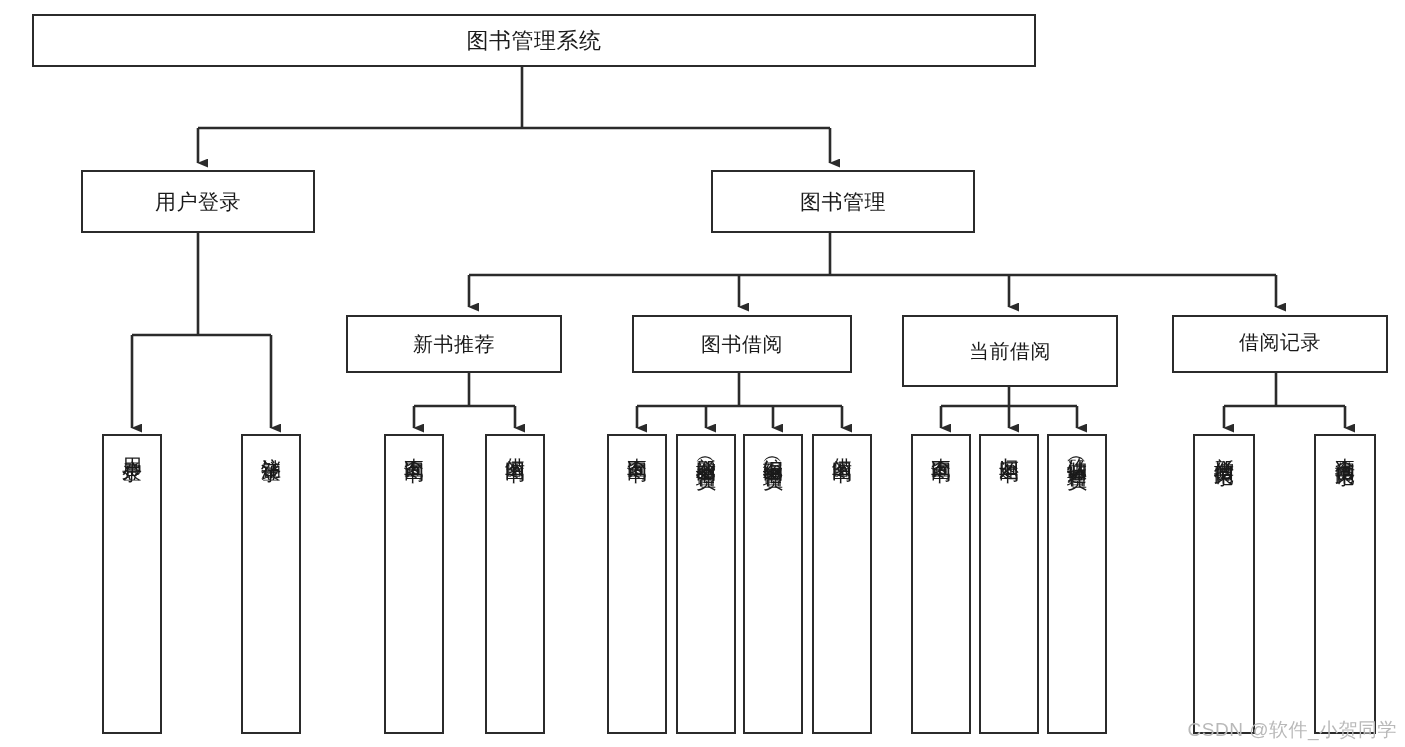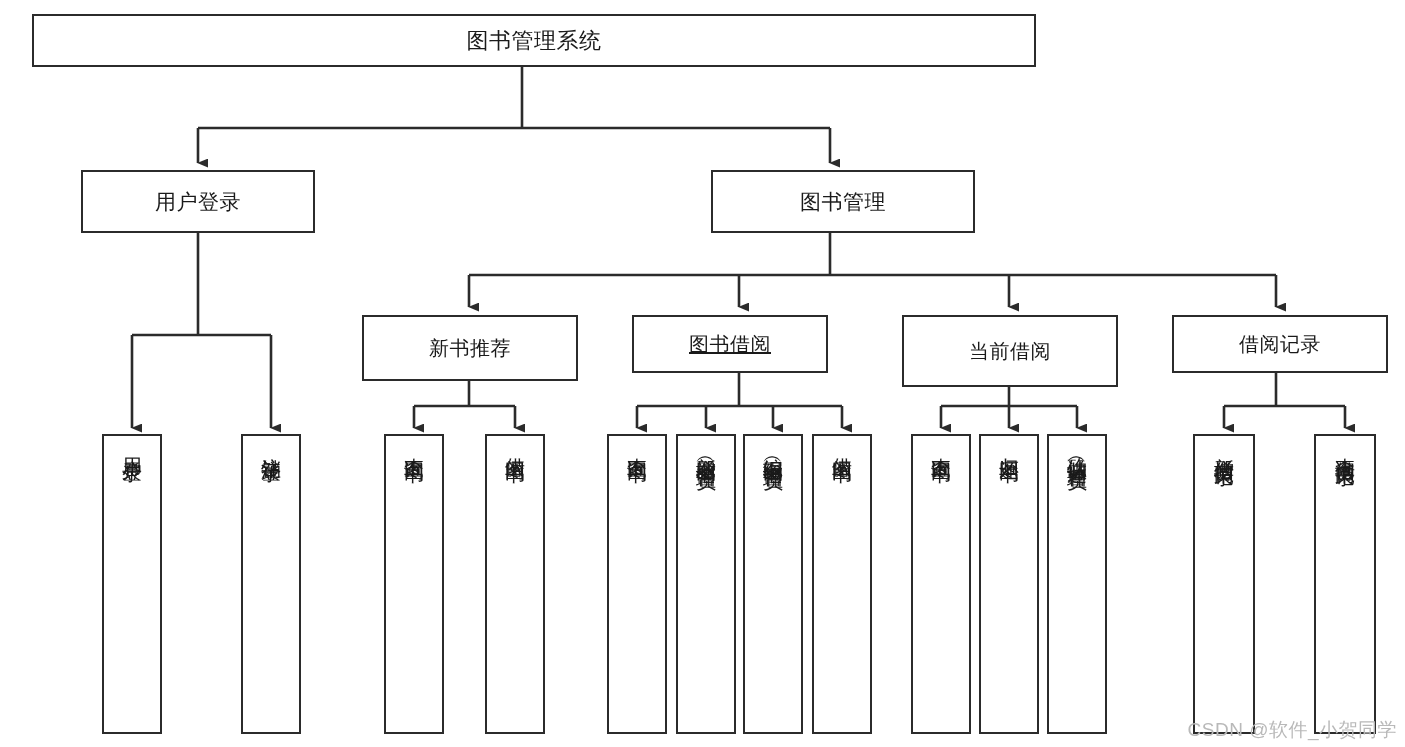--- a/index.html
+++ b/index.html
@@ -139,30 +139,30 @@
     <span class="node-label">图书管理系统</span>
   </div>
 
   <div class="node-box level1" style="left:81px; top:170px; width:234px; height:63px;">
     <span class="node-label">用户登录</span>
   </div>
   <div class="node-box level1" style="left:711px; top:170px; width:264px; height:63px;">
     <span class="node-label">图书管理</span>
   </div>
 
-  <div class="node-box level2" style="left:362px; top:315px; width:216px; height:66px;">
+  <div class="node-box level2" style="left:346px; top:315px; width:216px; height:58px;">
     <span class="node-label">新书推荐</span>
   </div>
-  <div class="node-box level2" style="left:632px; top:315px; width:196px; height:58px;text-decoration:underline;">
+  <div class="node-box level2" style="left:632px; top:315px; width:220px; height:58px;">
     <span class="node-label">图书借阅</span>
   </div>
   <div class="node-box level2" style="left:902px; top:315px; width:216px; height:72px;">
     <span class="node-label">当前借阅</span>
   </div>
-  <div class="node-box level2" style="left:1172px; top:315px; width:216px; height:58px;">
+  <div class="node-box level2" style="left:1172px; top:315px; width:216px; height:58px;font-family:Liberation Mono, monospace;">
     <span class="node-label">借阅记录</span>
   </div>
 
   <div class="node-box leaf" style="left:102px; top:434px; width:60px; height:300px;">
     <span class="leaf-inner">
         <span class="vtext">用户登录</span>
       </span>
   </div>
   <div class="node-box leaf" style="left:241px; top:434px; width:60px; height:300px;">
     <span class="leaf-inner">

